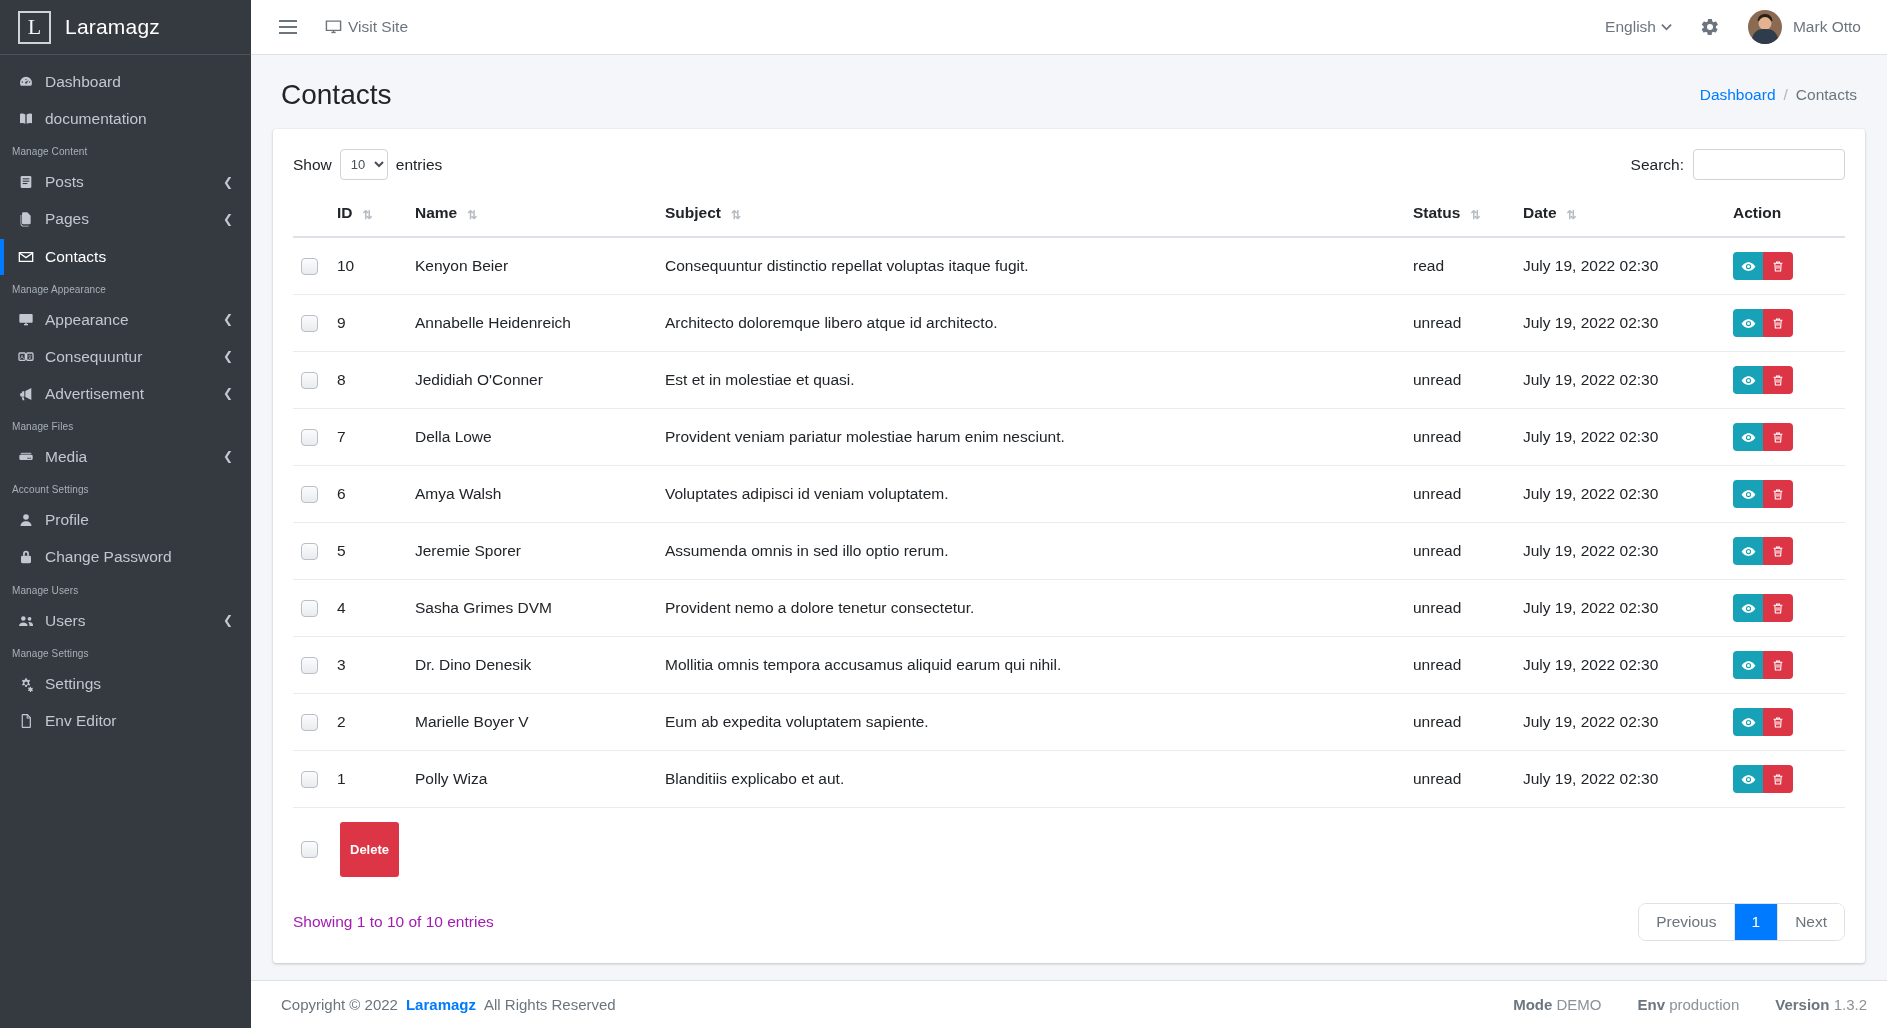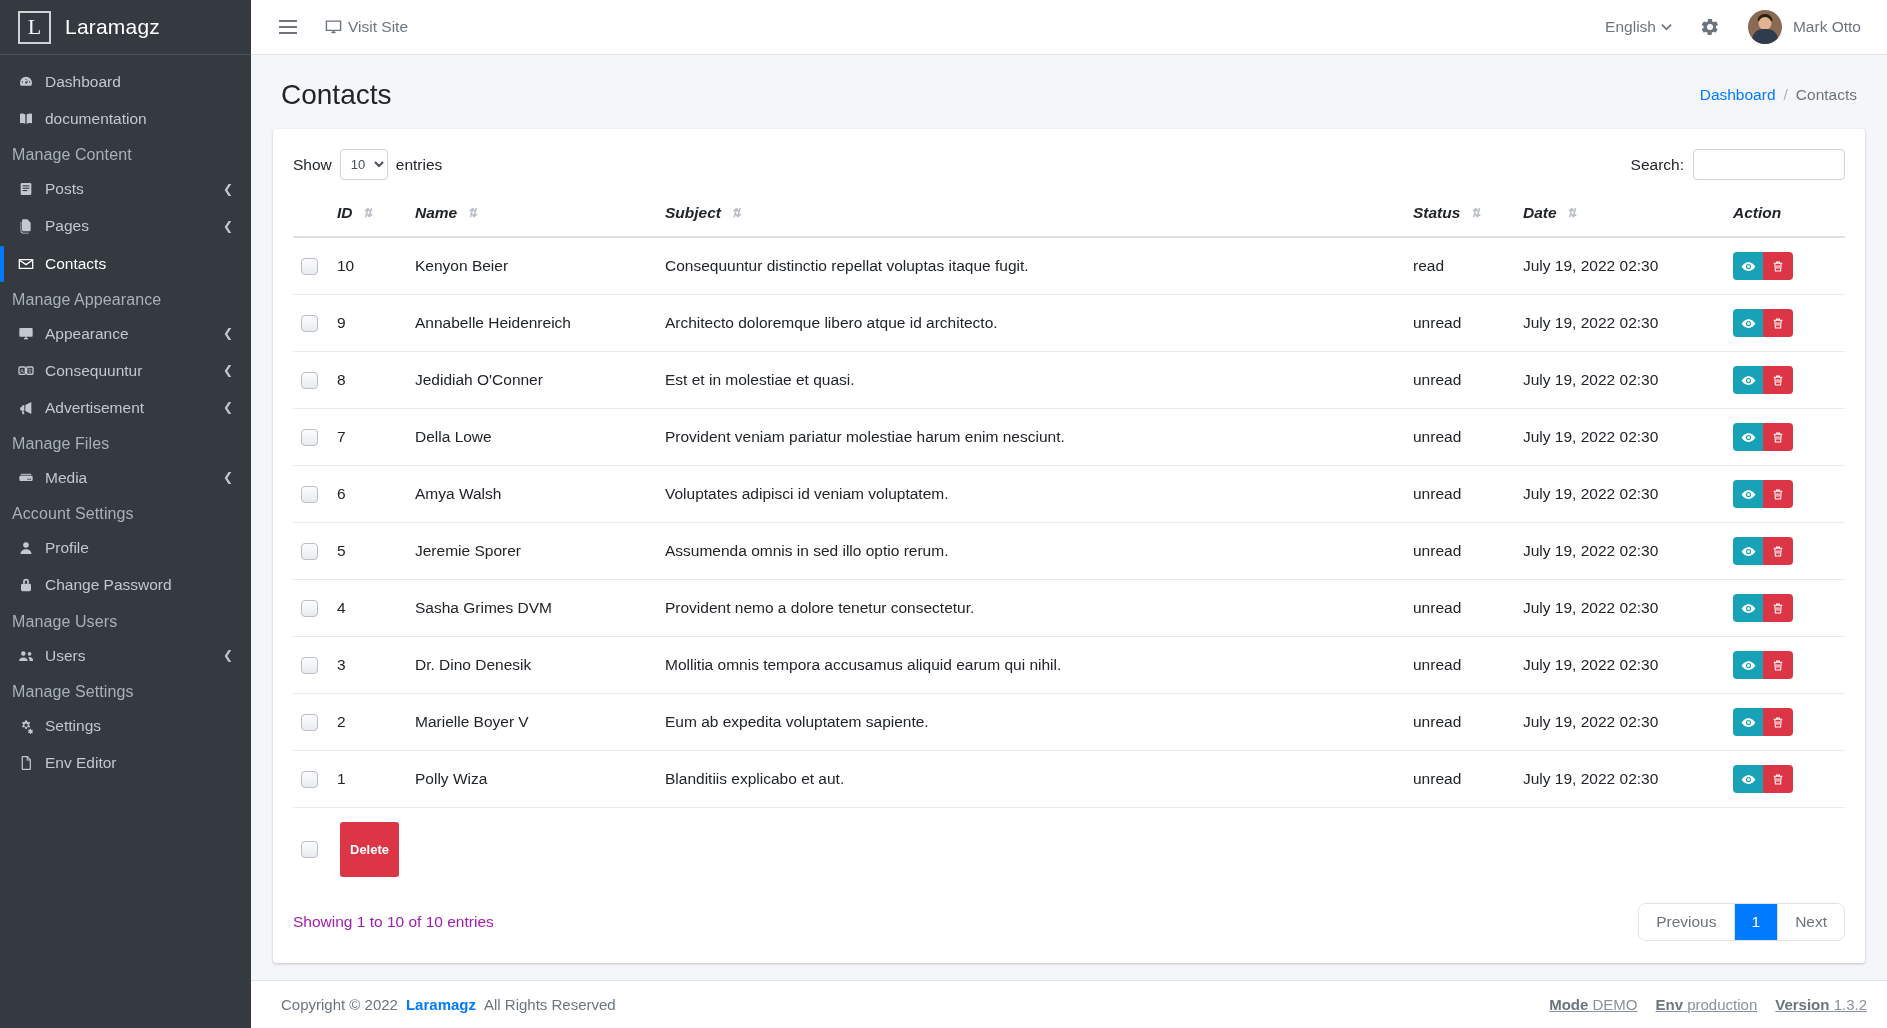--- a/index.html
+++ b/index.html
@@ -28,21 +28,21 @@
     width: 33px; height: 33px;
     border: 2px solid #cfd3d8;
     display: flex; align-items: center; justify-content: center;
     font-family: "Liberation Serif", serif;
     font-size: 22px; color: #f4f6f9; line-height: 1;
   }
   .brand-text { font-size: 21px; color: #fff; font-weight: 400; letter-spacing: .2px; }
 
   .nav { padding-top: 8px; overflow: hidden; }
   .nav-header {
-    font-size: 16px; color: #a9b0b8; padding: 8px 14px 6px 12px;
+    font-size: 10px; color: #a9b0b8; padding: 8px 14px 6px 12px;
     letter-spacing: .1px;
   }
   .nav-item {
     display: flex; align-items: center; gap: 9px;
     padding: 8px 16px 8px 16px; margin: 1px 0;
     font-size: 15.5px; color: #c2c7d0; cursor: pointer;
     position: relative; line-height: 1.3;
   }
   .nav-item.active { color: #ffffff; font-weight: 500; }
   .nav-item.active::before {
@@ -121,21 +121,21 @@
     padding: 4px 8px; font-family: "Liberation Sans", sans-serif; font-size: 14px;
     color: #495057; background: #fff;
   }
 
   table.dt { width: 100%; border-collapse: collapse; }
   table.dt thead th {
     text-align: left; font-size: 15.5px; font-weight: bold; color: #212529;
     padding: 10px 8px 14px 8px; border-bottom: 2px solid #dee2e6;
     white-space: nowrap; vertical-align: bottom;
   }
-  table.dt thead th .th-inner { display: flex; align-items: center; gap: 4px; font-style: italic; }
+  table.dt thead th .th-inner { display: flex; align-items: flex-end; gap: 4px; }
   .sort-ico { color: #b6bcc2; font-size: 12px; margin-left: 6px; letter-spacing: -2px; }
   table.dt tbody td {
     font-size: 15.5px; color: #212529; padding: 14px 8px;
     border-bottom: 1px solid #e9ecef; vertical-align: middle;
   }
   .col-cb { width: 36px; }
   .col-id { width: 78px; }
   .col-name { width: 250px; }
   .col-status { width: 110px; }
   .col-date { width: 210px; }
@@ -171,21 +171,21 @@
   }
   .pg:last-child { border-right: none; }
   .pg.active { background: #007bff; color: #fff; }
 
   .footer {
     height: 48px; flex: 0 0 48px; background: #fff; border-top: 1px solid #dee2e6;
     display: flex; align-items: center; padding: 0 20px 0 30px; font-size: 15px; color: #6c757d;
   }
   .footer .brandlink { color: #007bff; font-weight: bold; text-decoration: none; cursor: pointer; }
   .footer-left { display: flex; gap: 8px; align-items: center; }
-  .footer-right { margin-left: auto; display: flex; gap: 18px; align-items: flex-end; color: #8a9199; text-decoration: underline; }
+  .footer-right { margin-left: auto; display: flex; gap: 36px; align-items: flex-end; color: #8a9199; }
   .footer-right b { color: #6c757d; }
 </style>
 </head>
 <body>
 
 <div class="app">
 
   <aside class="sidebar">
     <div class="brand">
       <div class="brand-logo">L</div>

